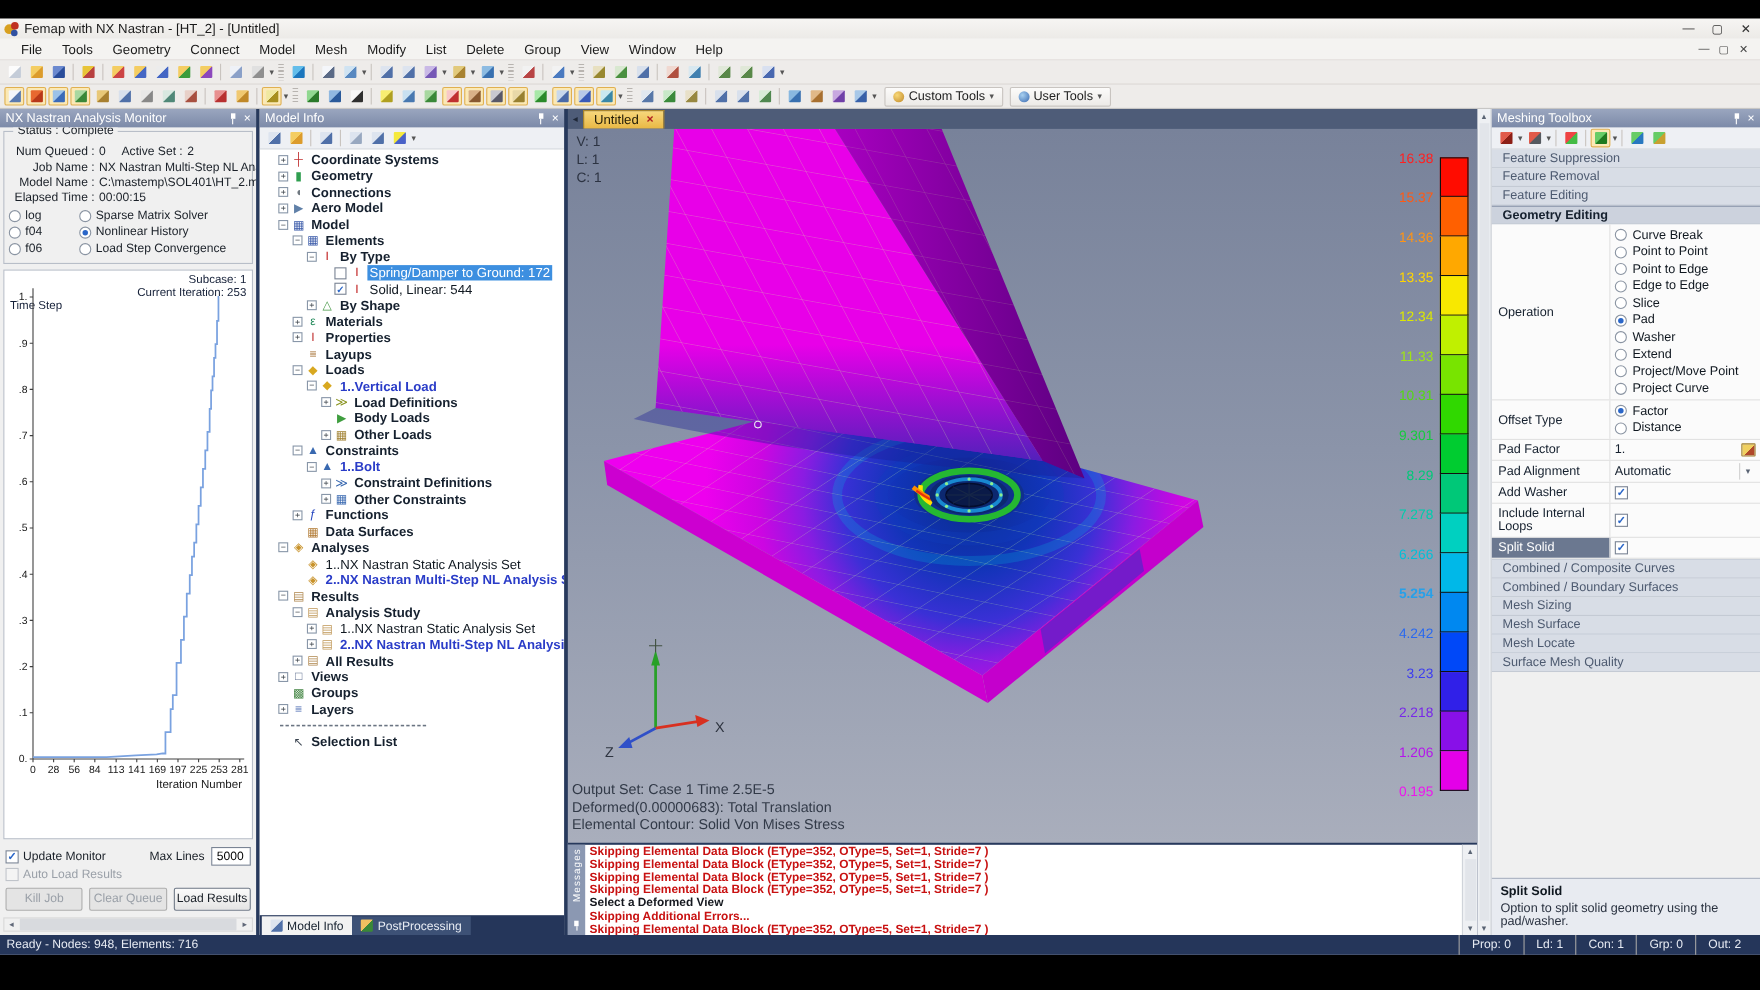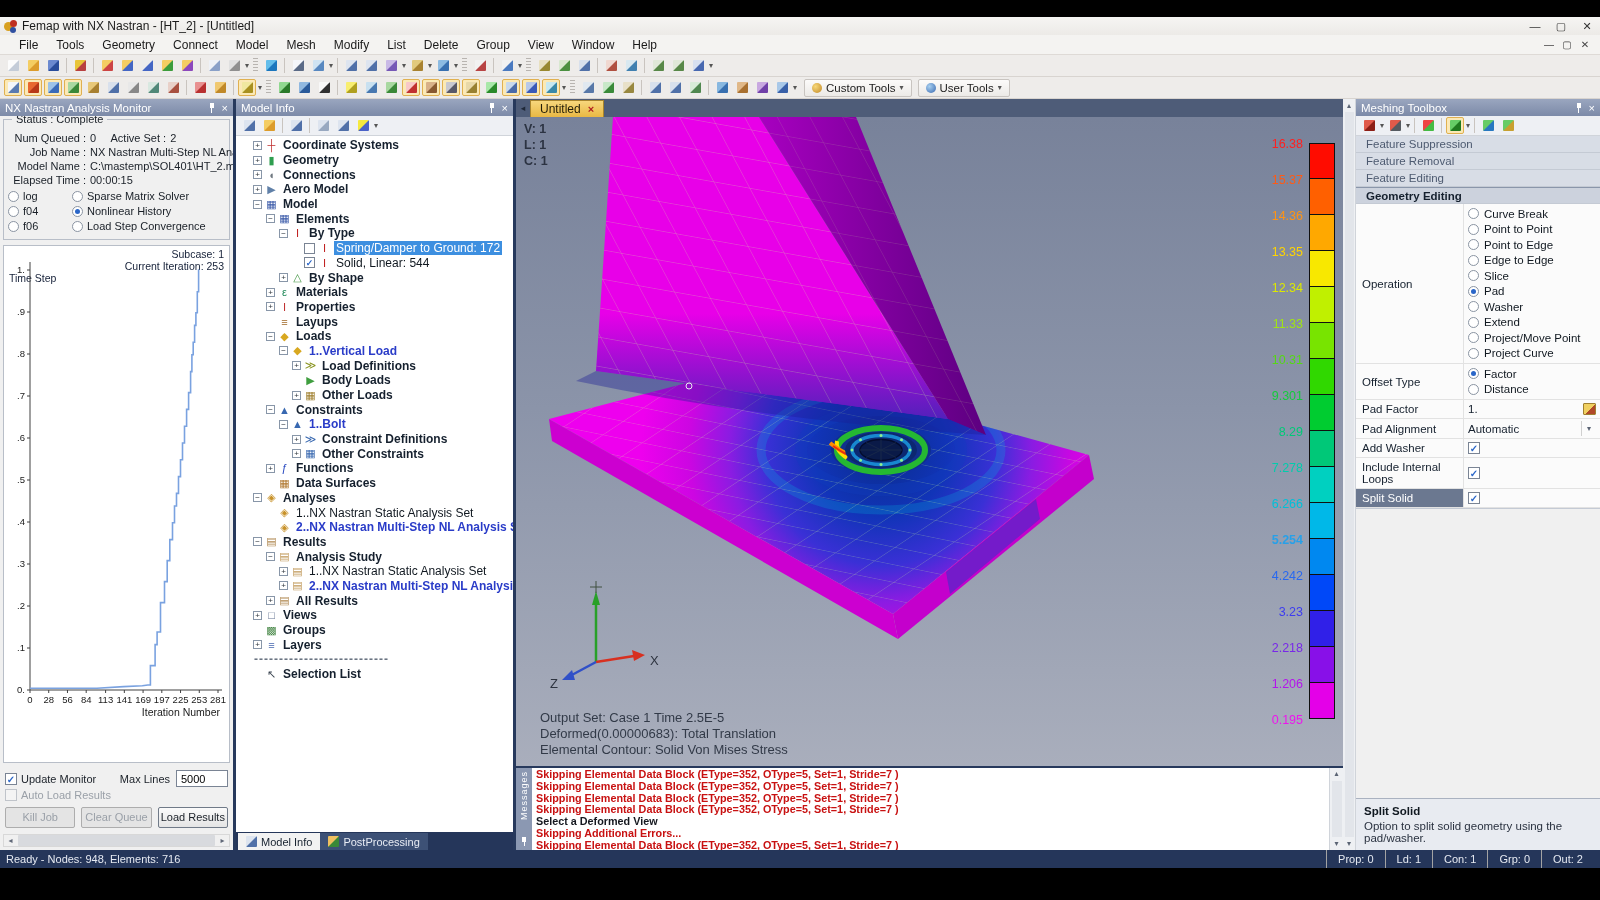--- a/index.html
+++ b/index.html
@@ -56,21 +56,21 @@
   .rcol1{width:64px;display:flex;align-items:center;}
   .chartbox{flex:1 1 auto;background:#fff;border:1px solid #b8bec8;margin-top:5px;position:relative;overflow:hidden;}
   .sub1{position:absolute;top:2px;right:5px;font-size:10.5px;color:#152038;}
   .sub2{position:absolute;top:14px;right:5px;font-size:10.5px;color:#152038;}
   .ylab{position:absolute;top:26px;left:5px;font-size:10.5px;color:#152038;}
   .lp-bottom{flex:0 0 auto;padding:5px 2px 2px 2px;font-size:11px;color:#1a2028;}
   .cbrow{display:flex;align-items:center;margin:2px 0;}
   .cb{width:12px;height:12px;border:1px solid #7a8494;background:#fff;font:bold 10px/11px "Liberation Sans",sans-serif;text-align:center;color:#2a66c8;margin-right:4px;flex:0 0 auto;}
   .cb.dis{border-color:#c0c4ca;background:#f4f4f4;}
   .dis-t{color:#9aa0a8;}
-  .mlbox{width:52px;height:17px;border:1px solid #7a8494;background:#fff;font-size:11px;padding:1px 4px;margin-left:6px;}
+  .mlbox{width:36px;height:17px;border:1px solid #7a8494;background:#fff;font-size:11px;padding:1px 4px;margin-left:6px;}
   .btnrow{display:flex;gap:6px;margin-top:6px;}
   .btn{flex:1;height:21px;font-size:11px;text-align:center;line-height:19px;border:1px solid #adadad;background:#e4e4e4;color:#9aa0a8;border-radius:2px;}
   .btn.en{background:linear-gradient(#fbfbfb,#e4e4e4);color:#1a2028;border-color:#707a88;}
   .hscroll{height:13px;margin-top:4px;background:#f0f0f0;border:1px solid #d8d8d8;display:flex;align-items:center;}
   .hscroll .ar{width:13px;text-align:center;font-size:8px;color:#606878;}
   .hscroll .thumb{flex:1;height:11px;background:#d8dade;margin:0 1px;border-radius:1px;}
   
   .mid-panel{width:277px;flex:0 0 auto;}
   .mini-toolbar{height:20px;background:#eef0f4;border-bottom:1px solid #d0d4da;display:flex;align-items:center;padding-left:3px;flex:0 0 auto;}
   .tree{flex:1 1 auto;background:#fff;overflow:hidden;font-size:12px;padding-top:2px;}
@@ -90,22 +90,22 @@
   .mtab.active{background:#f2f2f2;color:#15202e;}
   .mtab.inactive{background:#3d5176;color:#e8ecf4;}
   .mtab .ic{width:11px;height:11px;border-radius:1px;}
   
   .vp-col{flex:1 1 auto;display:flex;flex-direction:column;overflow:hidden;}
   .vp-tabs{height:18px;background:#4e5c78;display:flex;align-items:flex-end;flex:0 0 auto;}
   .vp-scrollL{width:14px;height:17px;color:#1f2838;font-size:9px;text-align:center;line-height:17px;}
   .vp-tab{height:17px;display:flex;align-items:center;gap:7px;padding:0 9px;background:linear-gradient(#f7d77c,#e9b844);border:1px solid #a8842c;border-bottom:none;font-size:12px;color:#231d08;}
   .vp-tab .x{color:#b02020;font-weight:bold;font-size:11px;}
   .view3d{flex:1 1 auto;position:relative;background:linear-gradient(180deg,#78829a 0%,#8b94a9 45%,#a9aebc 100%);overflow:hidden;}
-  .vlabels{position:absolute;left:8px;top:4px;font-size:12.5px;color:#2c3342;line-height:16px;font-weight:bold;}
-  .vp-footer{position:absolute;left:24px;bottom:8px;font-size:13px;color:#323a48;line-height:16px;}
+  .vlabels{position:absolute;left:8px;top:4px;font-size:12.5px;color:#2c3342;line-height:16px;}
+  .vp-footer{position:absolute;left:4px;bottom:8px;font-size:13px;color:#323a48;line-height:16px;}
   .legend-bar{position:absolute;right:8px;top:26px;width:26px;}
   .leg-seg{height:36px;border:1px solid #101010;border-top:none;}
   .leg-seg:first-child{border-top:1px solid #101010;}
   .leg-val{position:absolute;font-size:12.5px;text-align:right;width:56px;right:40px;}
   
   .messages{height:84px;background:#fff;border-top:2px solid #27395c;display:flex;flex:0 0 auto;}
   .msg-strip{width:16px;background:#8b98b2;color:#fff;display:flex;flex-direction:column;align-items:center;flex:0 0 auto;}
   .msg-strip .vtext{writing-mode:vertical-rl;transform:rotate(180deg);font-size:9px;margin-top:3px;letter-spacing:1px;}
   .msg-strip .pin2{margin-top:auto;margin-bottom:3px;}
   .pin2{display:inline-block;width:8px;height:10px;position:relative;}
@@ -1110,20 +1110,28 @@
                   <span class="cb" style="margin: 0px;">✓</span>
                 </div>
               </div>
               <div class="formrow">
                 <div class="fr-label hl">Split Solid</div>
                 <div class="fr-val">
                   <span class="cb" style="margin: 0px;">✓</span>
                 </div>
               </div>
             </div>
+        <div id="mt-sections-bottom">
+              <div class="section">Combined / Composite Curves</div>
+              <div class="section">Combined / Boundary Surfaces</div>
+              <div class="section">Mesh Sizing</div>
+              <div class="section">Mesh Surface</div>
+              <div class="section">Mesh Locate</div>
+              <div class="section">Surface Mesh Quality</div>
+            </div>
         <div class="rp-fill"></div>
         <div class="helpbox">
           <div class="ht">Split Solid</div>
           <div>Option to split solid geometry using the pad/washer.</div>
         </div>
       </div>
     </div>
   </div>
 
   <div class="statusbar">

